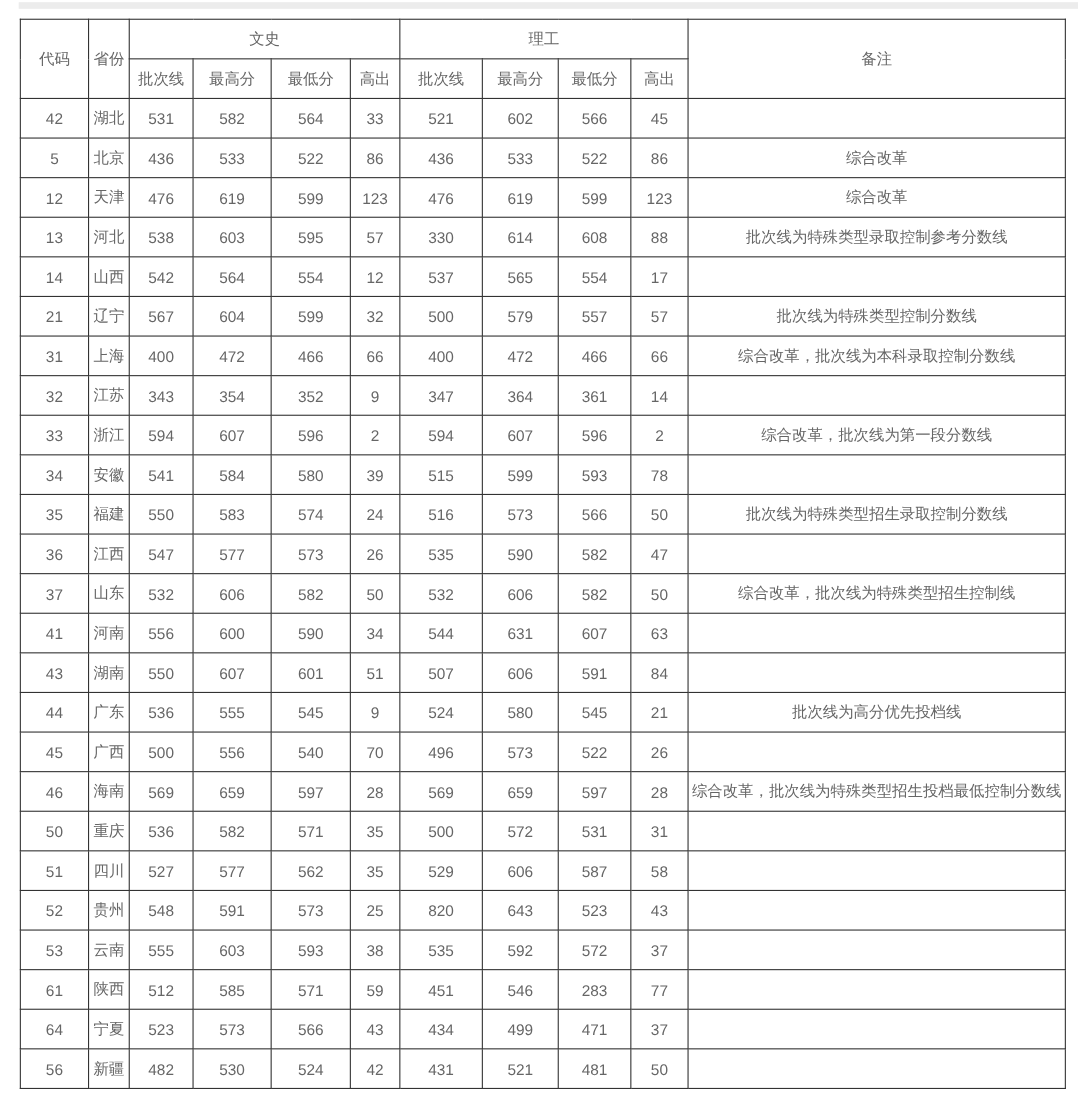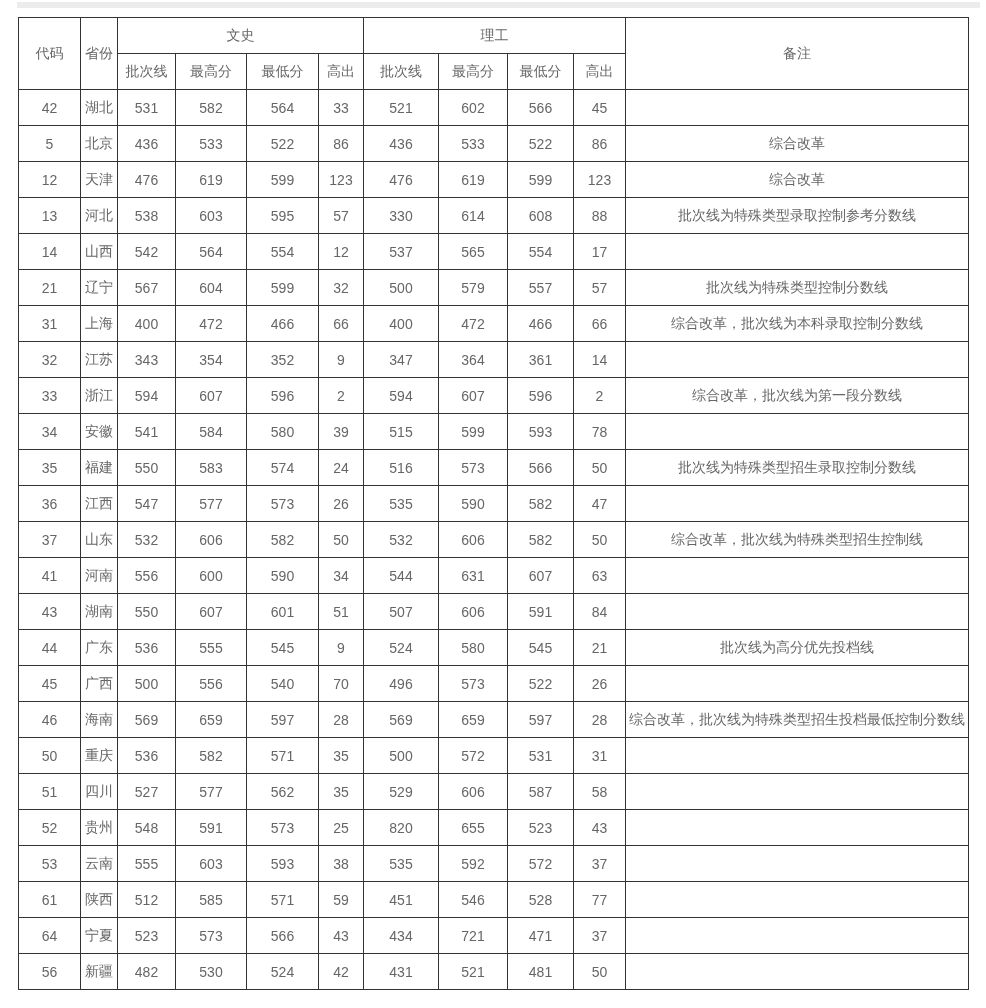--- a/index.html
+++ b/index.html
@@ -344,21 +344,21 @@
     <td class="remark-cell"></td>
   </tr>
       <tr>
     <td>52</td>
     <td>贵州</td>
     <td>548</td>
     <td>591</td>
     <td>573</td>
     <td>25</td>
     <td>820</td>
-    <td>655</td>
+    <td>643</td>
     <td>523</td>
     <td>43</td>
     <td class="remark-cell"></td>
   </tr>
       <tr>
     <td>53</td>
     <td>云南</td>
     <td>555</td>
     <td>603</td>
     <td>593</td>
@@ -371,33 +371,33 @@
   </tr>
       <tr>
     <td>61</td>
     <td>陕西</td>
     <td>512</td>
     <td>585</td>
     <td>571</td>
     <td>59</td>
     <td>451</td>
     <td>546</td>
-    <td>528</td>
+    <td>283</td>
     <td>77</td>
     <td class="remark-cell"></td>
   </tr>
       <tr>
     <td>64</td>
     <td>宁夏</td>
     <td>523</td>
     <td>573</td>
     <td>566</td>
     <td>43</td>
     <td>434</td>
-    <td>721</td>
+    <td>499</td>
     <td>471</td>
     <td>37</td>
     <td class="remark-cell"></td>
   </tr>
       <tr>
     <td>56</td>
     <td>新疆</td>
     <td>482</td>
     <td>530</td>
     <td>524</td>

